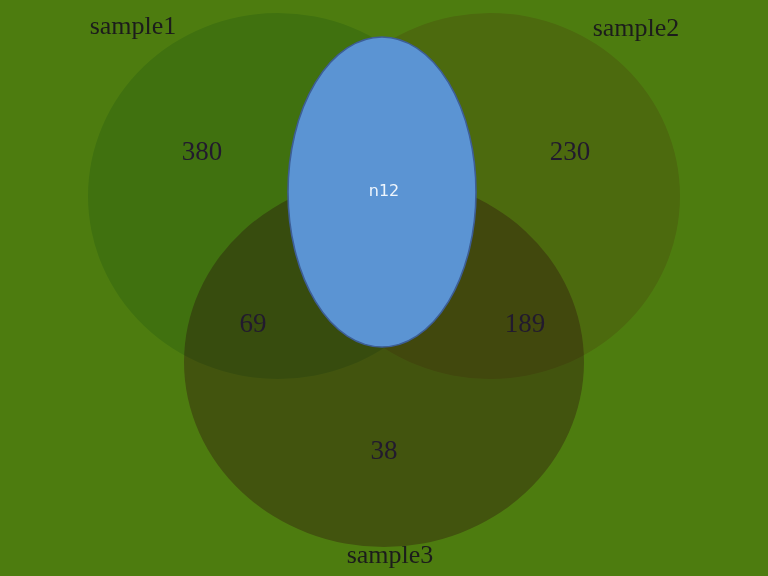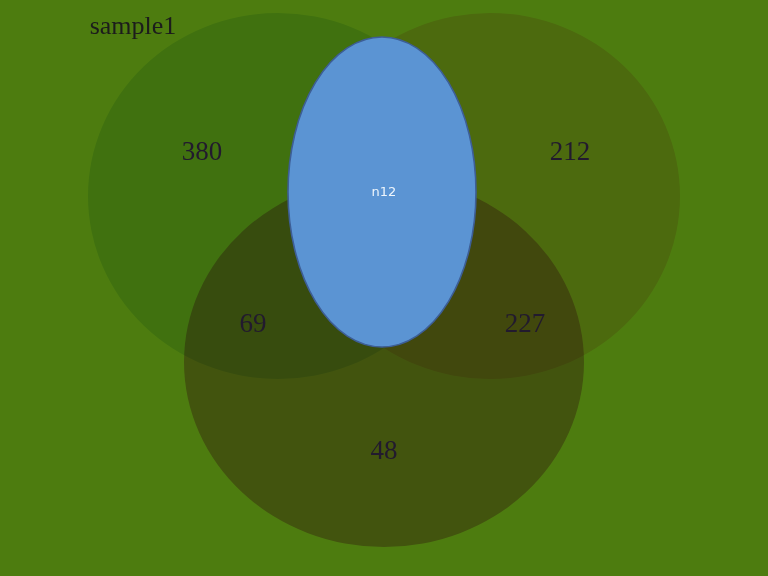--- a/index.html
+++ b/index.html
@@ -18,46 +18,48 @@
     position: absolute;
     transform: translate(-50%, -50%);
     font-size: 26px;
     color: #1c1c1c;
     white-space: nowrap;
     line-height: 1;
   }
   .num { font-size: 27px; color: #221a2e; }
   .center-lbl {
     font-family: "DejaVu Sans", "Liberation Sans", sans-serif;
-    font-size: 13px;
+    font-size: 16px;
     color: #eef5fc;
   }
 </style>
 </head>
 <body>
 
 <div id="figure">
 
   <svg id="venn-svg" width="768" height="576" viewBox="0 0 768 576">
     <ellipse class="venn-circle" cx="278" cy="196" rx="190" ry="183" fill="#d2e9f6"></ellipse>
     <ellipse class="venn-circle" cx="490" cy="196" rx="190" ry="183" fill="#fbd9e2"></ellipse>
     <ellipse class="venn-circle" cx="384" cy="362" rx="200" ry="185" fill="#d9ace7"></ellipse>
     <ellipse cx="382" cy="192" rx="94" ry="155" stroke-width="1.6" fill="#5b94d3"></ellipse>
     <ellipse cx="382" cy="192" rx="94" ry="155" stroke-width="1.6" fill="none" stroke="#3d5e96"></ellipse>
   </svg>
 
   <div class="lbl" style="left:133px; top:26px;">sample1</div>
 
+  <div class="lbl" style="left:636px; top:28px;">sample2</div>
 
+  <div class="lbl" style="left:390px; top:555px;">sample3</div>
 
   <div class="lbl num" style="left:202px; top:151px;">380</div>
 
-  <div class="lbl num" style="left:570px; top:151px;">212</div>
+  <div class="lbl num" style="left:570px; top:151px;">230</div>
 
-  <div class="lbl num" style="left:384px; top:450px;">48</div>
+  <div class="lbl num" style="left:384px; top:450px;">38</div>
 
   <div class="lbl num" style="left:253px; top:323px;">69</div>
 
-  <div class="lbl num" style="left:525px; top:323px;">227</div>
+  <div class="lbl num" style="left:525px; top:323px;">189</div>
 
   <div class="lbl center-lbl" style="left:384px; top:191px;">n12</div>
 
 </div>
 
 </body></html>

